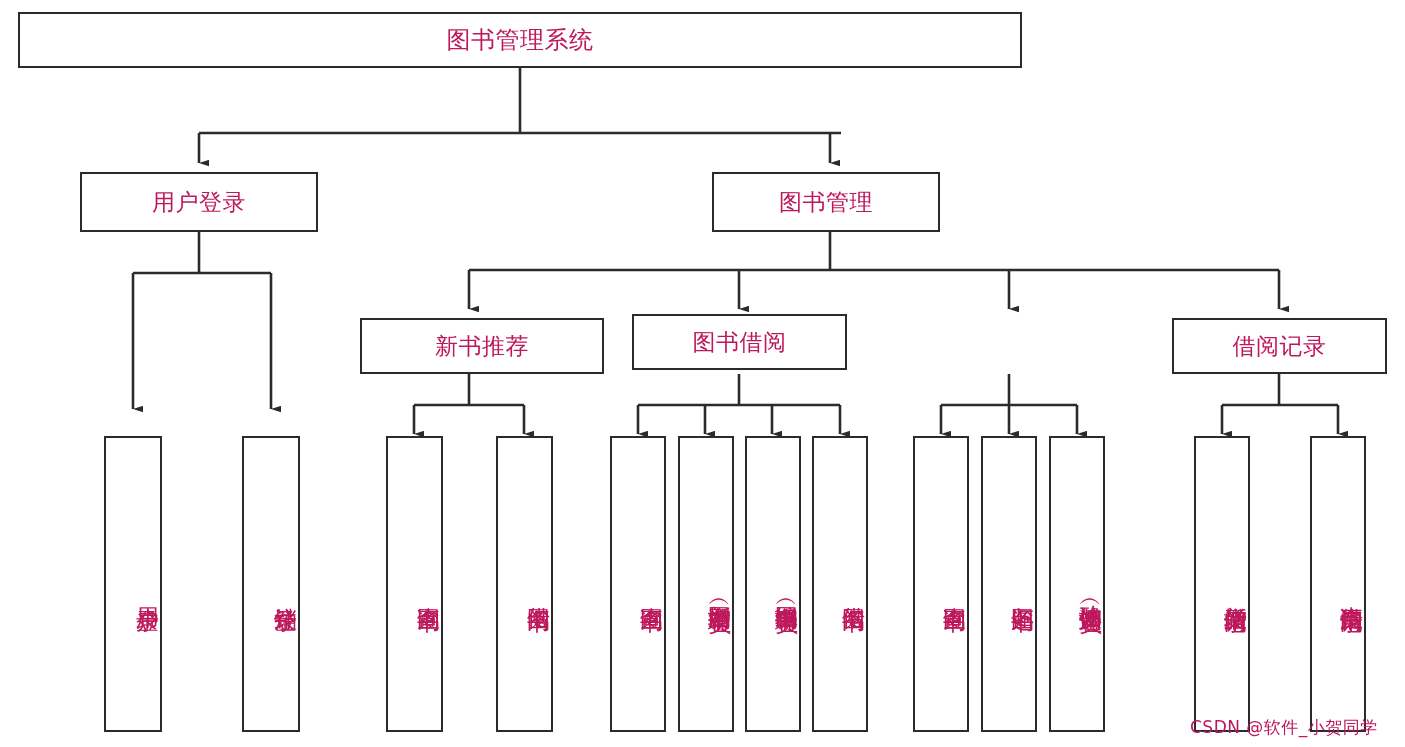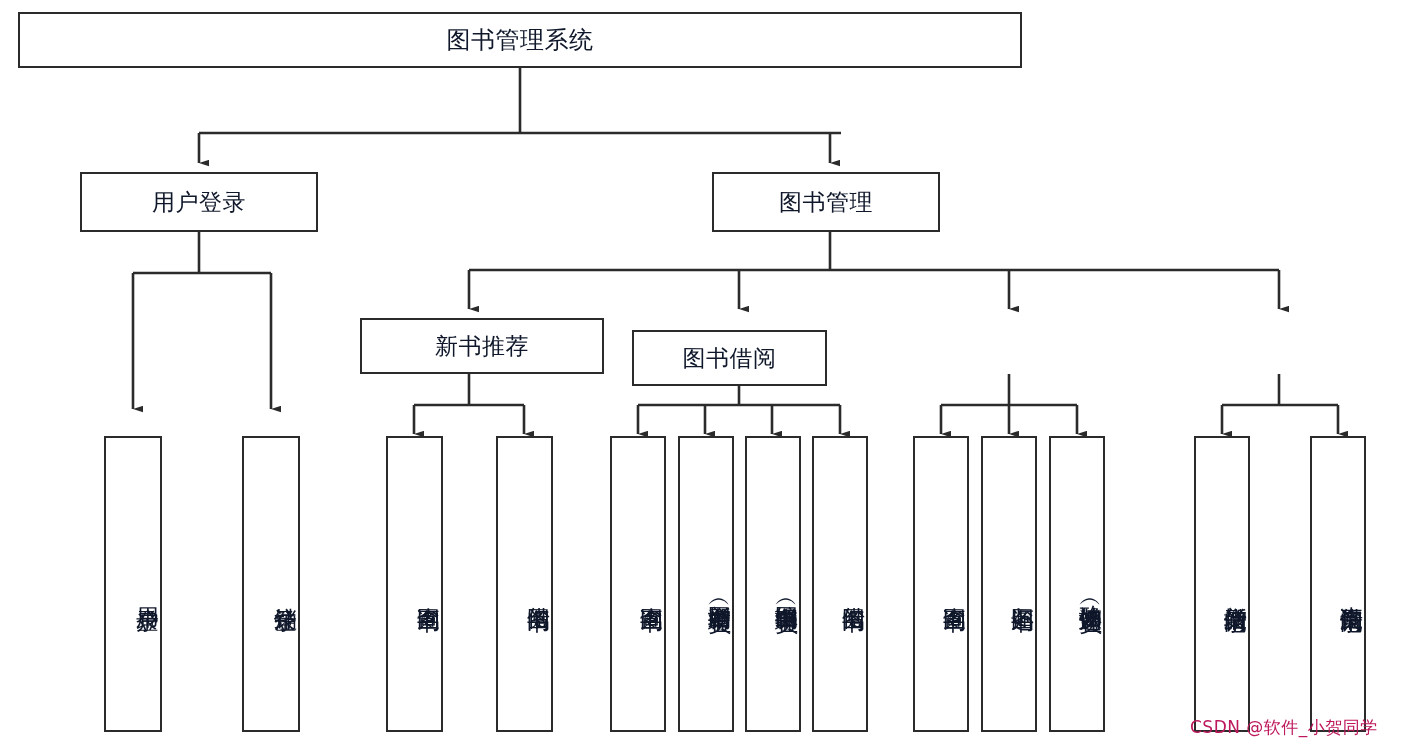--- a/index.html
+++ b/index.html
@@ -18,21 +18,21 @@
     overflow: hidden;
   }
   .node {
     position: absolute;
     box-sizing: border-box;
     border: 2px solid #2b2b2b;
     background: #ffffff;
     display: flex;
     align-items: center;
     justify-content: center;
-    color: #0f172a;
+    color: #be185d;
   }
   .node.horiz {
     font-size: 23px;
     letter-spacing: 0.5px;
   }
   .node.horiz.title {
     font-size: 24px;
   }
   .node.vert {
     writing-mode: vertical-rl;
@@ -127,22 +127,25 @@
   <div class="node horiz" style="left:80px; top:172px; width:238px; height:60px;">
     <span>用户登录</span>
   </div>
   <div class="node horiz" style="left:712px; top:172px; width:228px; height:60px;">
     <span>图书管理</span>
   </div>
 
   <div class="node horiz" style="left:360px; top:318px; width:244px; height:56px;">
     <span>新书推荐</span>
   </div>
-  <div class="node horiz" style="left:632px; top:330px; width:195px; height:56px;">
+  <div class="node horiz" style="left:632px; top:314px; width:215px; height:56px;">
     <span>图书借阅</span>
+  </div>
+  <div class="node horiz" style="left:1172px; top:318px; width:215px; height:56px;">
+    <span>借阅记录</span>
   </div>
 
   <div class="node vert" style="left:104px; top:436px; width:58px; height:296px;">
     <span>用户登录</span>
   </div>
   <div class="node vert" style="left:242px; top:436px; width:58px; height:296px;">
     <span>注销登录</span>
   </div>
 
   <div class="node vert" style="left:386px; top:436px; width:57px; height:296px;">

